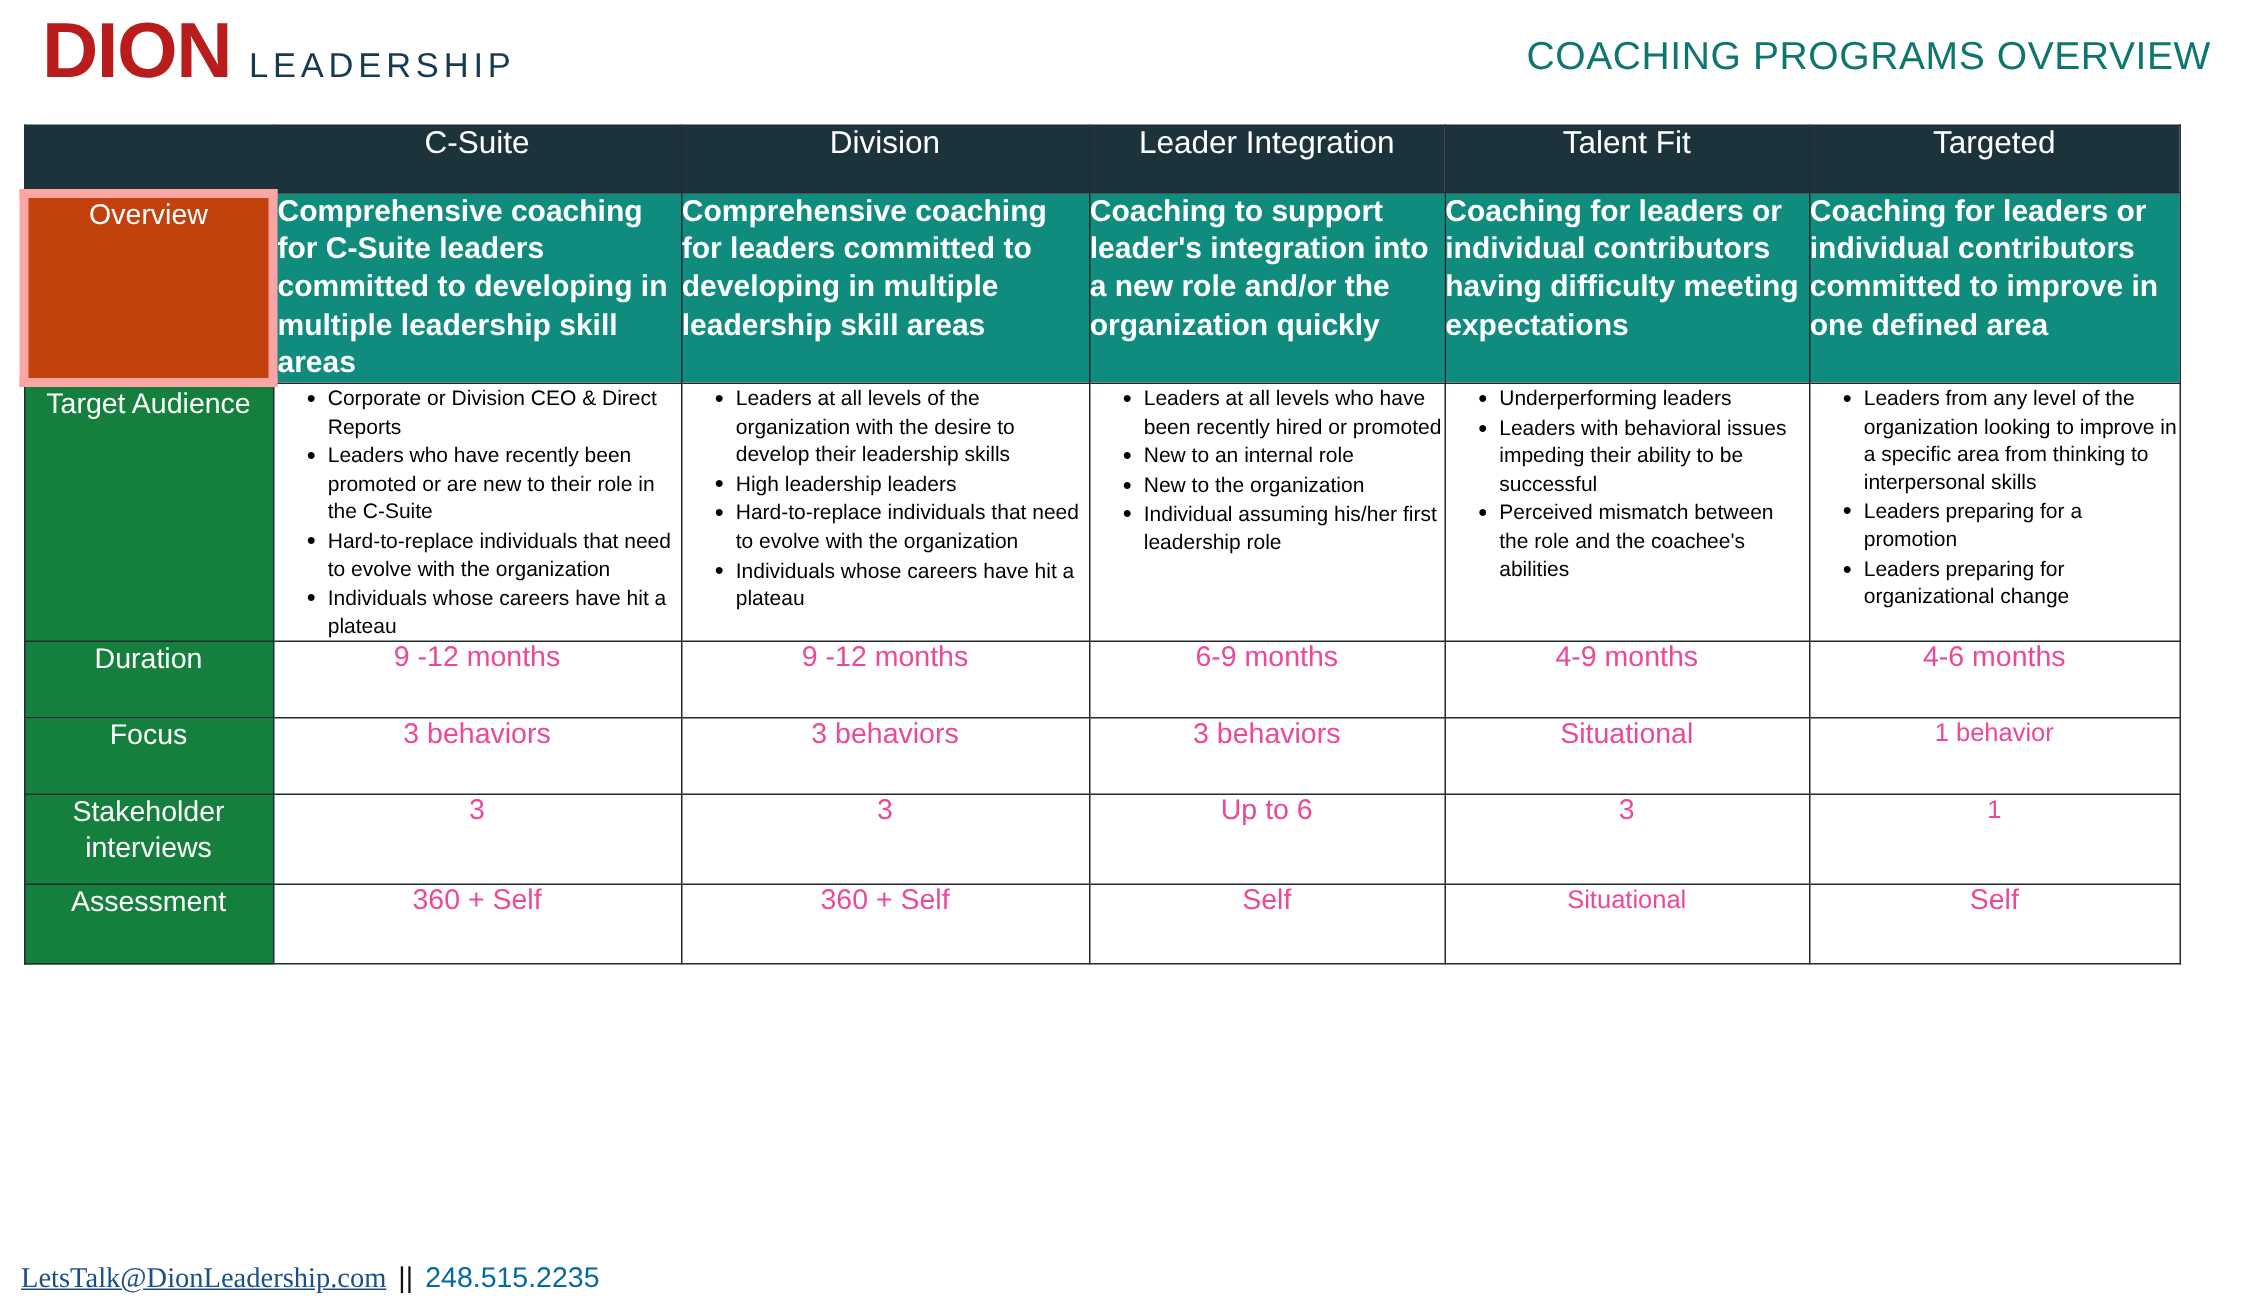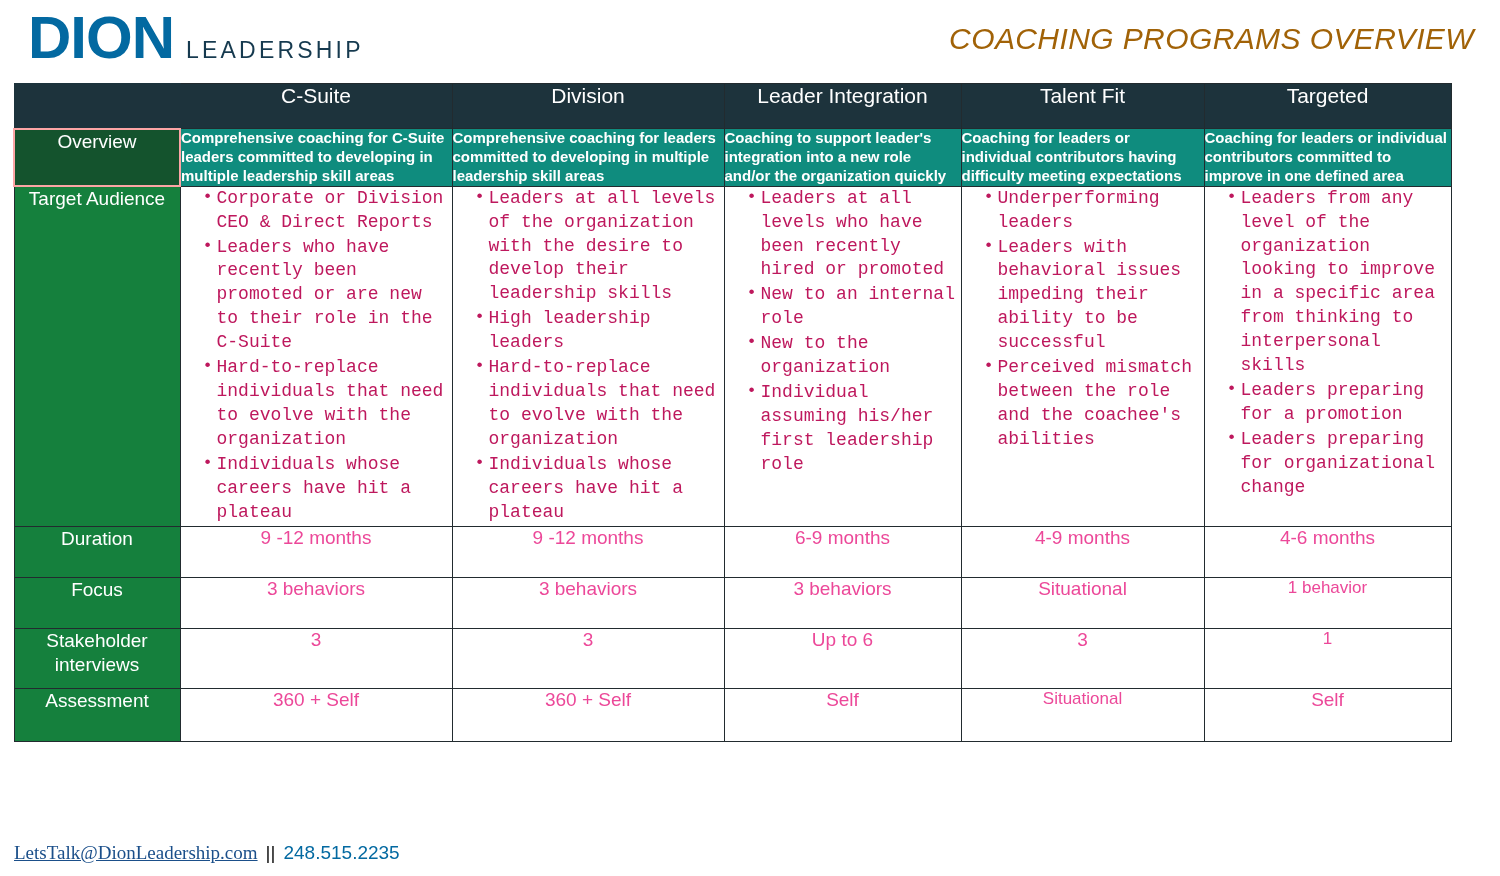--- a/index.html
+++ b/index.html
@@ -30,43 +30,42 @@
     position: absolute;
     left: 28px;
     top: 8px;
     display: flex;
     align-items: baseline;
     gap: 12px;
   }
   .logo-dion {
     font-family: "Liberation Sans", sans-serif;
     font-weight: bold;
-    font-size: 60px;
+    font-size: 52px;
     letter-spacing: -1px;
-    color: #0369a1;
+    color: #b91c1c;
     line-height: 1;
   }
   .logo-leadership {
     font-family: "Liberation Sans", sans-serif;
     font-weight: normal;
     font-size: 23px;
     letter-spacing: 3.2px;
     color: #163a4f;
     line-height: 1;
   }
   .doc-title {
     position: absolute;
     right: 26px;
     top: 22px;
-    font-size: 30px;
-    color: #a16207;
+    font-size: 26px;
+    color: #0f766e;
     letter-spacing: 0.4px;
     font-family: "Liberation Sans", sans-serif;
     white-space: nowrap;
-    font-style: italic;
   }
 
   
   .table-wrap {
     position: absolute;
     left: 13px;
     top: 83px;
     width: 1427px;
   }
   table.matrix {
@@ -102,42 +101,41 @@
     background: #15803d;
     color: #ffffff;
     font-size: 19px;
     text-align: center;
     vertical-align: middle;
     line-height: 1.25;
     padding: 4px 6px;
     border: 1px solid #c9ad72;
   }
   td.rowlabel.teal {
-    background: #14532d;
-    border: 2px solid #fca5a5;
+    background: #c2410c;
+    border: 6px solid #fca5a5;
   }
 
   td.overviewcell {
     background: #0f8c7e;
     color: #ffffff;
-    font-size: 15px;
+    font-size: 20px;
     font-weight: bold;
     line-height: 1.26;
     padding: 10px 12px 12px 13px;
     border: 1px solid #0f8c7e;
     font-family: "Liberation Sans", sans-serif;
   }
 
   td.bulletcell {
     background: #ffffff;
-    color: #be185d;
+    color: #000000;
     padding: 8px 8px 8px 10px;
-    font-size: 18px;
+    font-size: 14px;
     line-height: 1.33;
-    font-family: Liberation Mono, monospace;
   }
   td.bulletcell ul {
     margin: 0;
     padding: 0 0 0 22px;
     list-style: none;
   }
   td.bulletcell li {
     position: relative;
     margin: 0 0 1px 0;
     padding-left: 14px;

